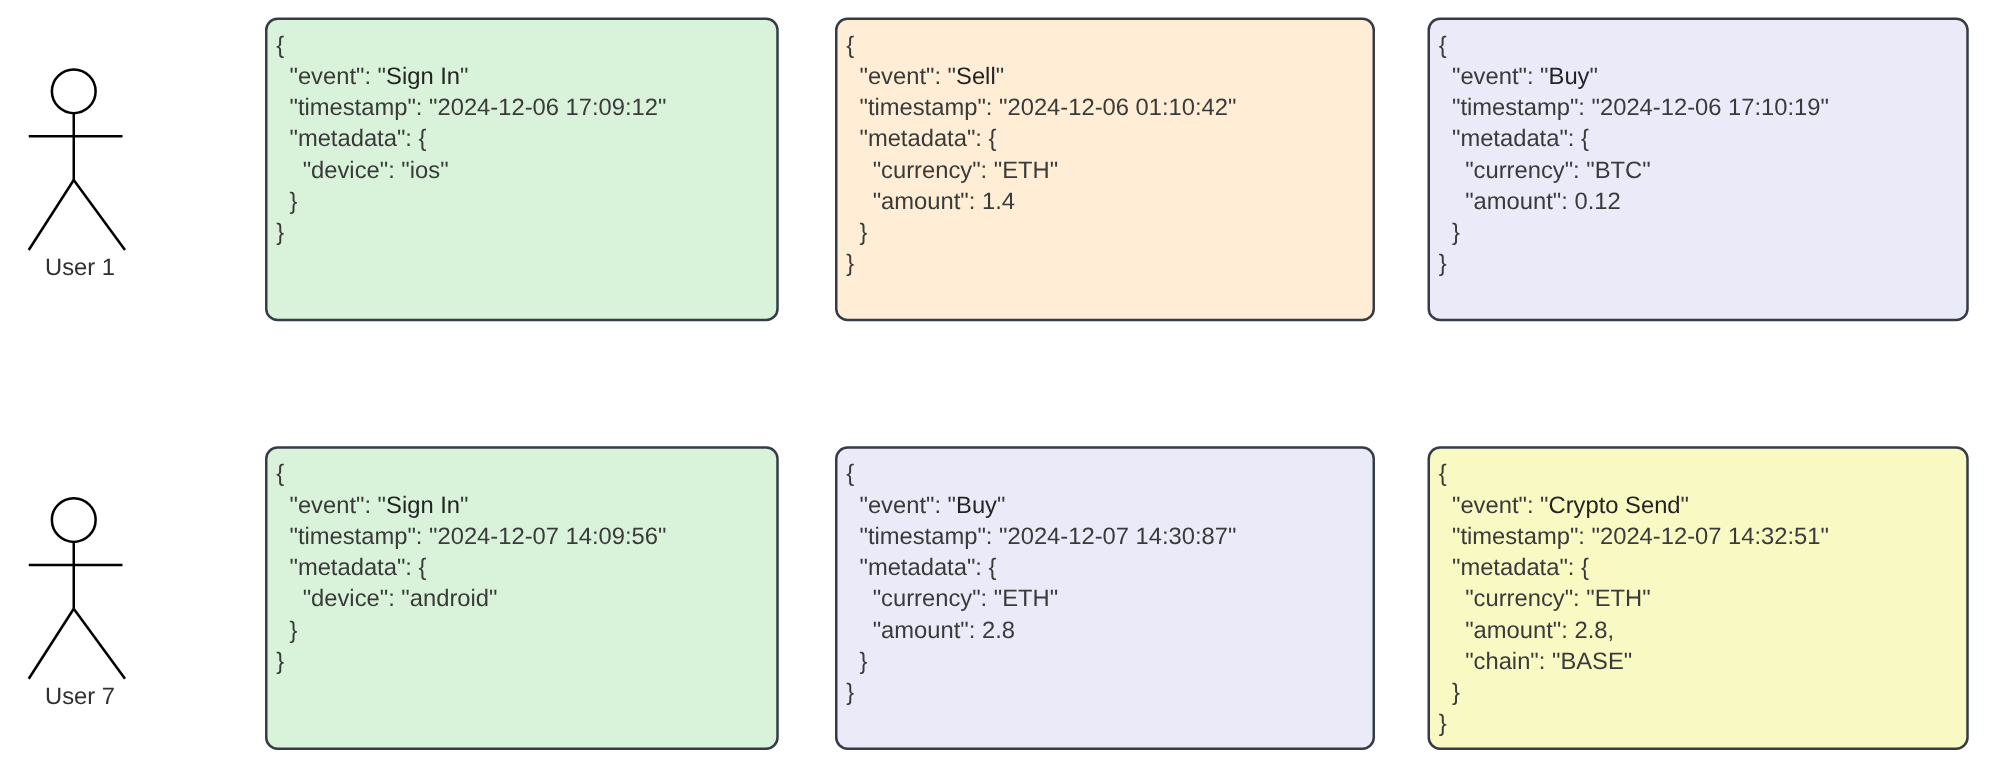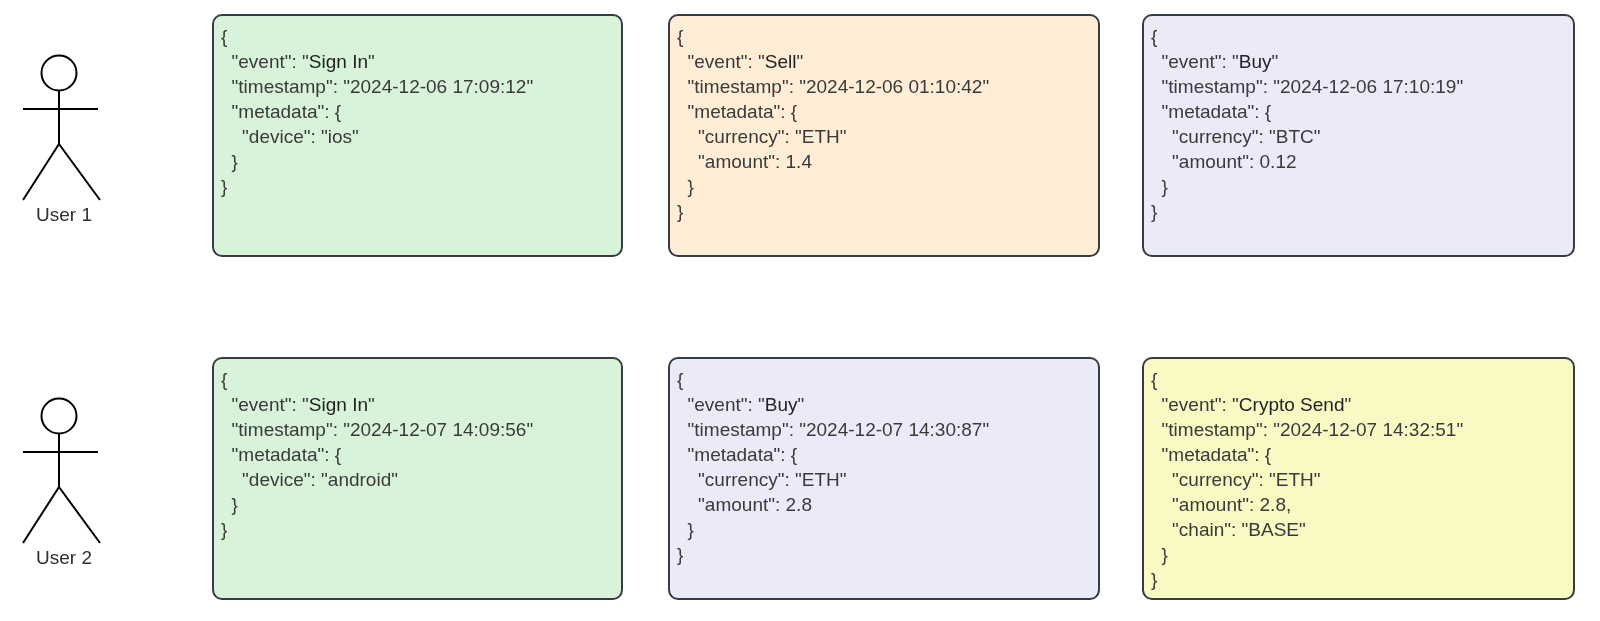--- a/index.html
+++ b/index.html
@@ -81,21 +81,21 @@
   </div>
 
   <div class="actor actor-2">
     <svg width="90" height="150" viewBox="0 0 90 150">
       <circle cx="40" cy="21" r="17.5"></circle>
       <line x1="40" y1="38.5" x2="40" y2="92"></line>
       <line x1="4" y1="57" x2="79" y2="57"></line>
       <line x1="40" y1="92" x2="4" y2="148"></line>
       <line x1="40" y1="92" x2="81" y2="148"></line>
     </svg>
-    <div class="actor-label">User 2</div>
+    <div class="actor-label">User 7</div>
   </div>
 
   <div class="card row1 col1" style="background: rgb(216, 243, 218); border-color: rgb(53, 60, 70); color: rgb(58, 58, 58);"><div class="json-line"><span>{</span></div><div class="json-line"><span>  "event": "</span><span class="bold">Sign In</span><span>"</span></div><div class="json-line"><span>  "timestamp": "2024-12-06 17:09:12"</span></div><div class="json-line"><span>  "metadata": {</span></div><div class="json-line"><span>    "device": "ios"</span></div><div class="json-line"><span>  }</span></div><div class="json-line"><span>}</span></div></div>
   <div class="card row1 col2" style="background: rgb(255, 238, 213); border-color: rgb(53, 60, 70); color: rgb(58, 58, 58);"><div class="json-line"><span>{</span></div><div class="json-line"><span>  "event": "</span><span class="bold">Sell</span><span>"</span></div><div class="json-line"><span>  "timestamp": "2024-12-06 01:10:42"</span></div><div class="json-line"><span>  "metadata": {</span></div><div class="json-line"><span>    "currency": "ETH"</span></div><div class="json-line"><span>    "amount": 1.4</span></div><div class="json-line"><span>  }</span></div><div class="json-line"><span>}</span></div></div>
   <div class="card row1 col3" style="background: rgb(234, 234, 249); border-color: rgb(53, 60, 70); color: rgb(58, 58, 58);"><div class="json-line"><span>{</span></div><div class="json-line"><span>  "event": "</span><span class="bold">Buy</span><span>"</span></div><div class="json-line"><span>  "timestamp": "2024-12-06 17:10:19"</span></div><div class="json-line"><span>  "metadata": {</span></div><div class="json-line"><span>    "currency": "BTC"</span></div><div class="json-line"><span>    "amount": 0.12</span></div><div class="json-line"><span>  }</span></div><div class="json-line"><span>}</span></div></div>
 
   <div class="card row2 col1" style="background: rgb(216, 243, 218); border-color: rgb(53, 60, 70); color: rgb(58, 58, 58);"><div class="json-line"><span>{</span></div><div class="json-line"><span>  "event": "</span><span class="bold">Sign In</span><span>"</span></div><div class="json-line"><span>  "timestamp": "2024-12-07 14:09:56"</span></div><div class="json-line"><span>  "metadata": {</span></div><div class="json-line"><span>    "device": "android"</span></div><div class="json-line"><span>  }</span></div><div class="json-line"><span>}</span></div></div>
   <div class="card row2 col2" style="background: rgb(234, 234, 249); border-color: rgb(53, 60, 70); color: rgb(58, 58, 58);"><div class="json-line"><span>{</span></div><div class="json-line"><span>  "event": "</span><span class="bold">Buy</span><span>"</span></div><div class="json-line"><span>  "timestamp": "2024-12-07 14:30:87"</span></div><div class="json-line"><span>  "metadata": {</span></div><div class="json-line"><span>    "currency": "ETH"</span></div><div class="json-line"><span>    "amount": 2.8</span></div><div class="json-line"><span>  }</span></div><div class="json-line"><span>}</span></div></div>
   <div class="card row2 col3" style="background: rgb(249, 249, 196); border-color: rgb(53, 60, 70); color: rgb(58, 58, 58);"><div class="json-line"><span>{</span></div><div class="json-line"><span>  "event": "</span><span class="bold">Crypto Send</span><span>"</span></div><div class="json-line"><span>  "timestamp": "2024-12-07 14:32:51"</span></div><div class="json-line"><span>  "metadata": {</span></div><div class="json-line"><span>    "currency": "ETH"</span></div><div class="json-line"><span>    "amount": 2.8,</span></div><div class="json-line"><span>    "chain": "BASE"</span></div><div class="json-line"><span>  }</span></div><div class="json-line"><span>}</span></div></div>
 

